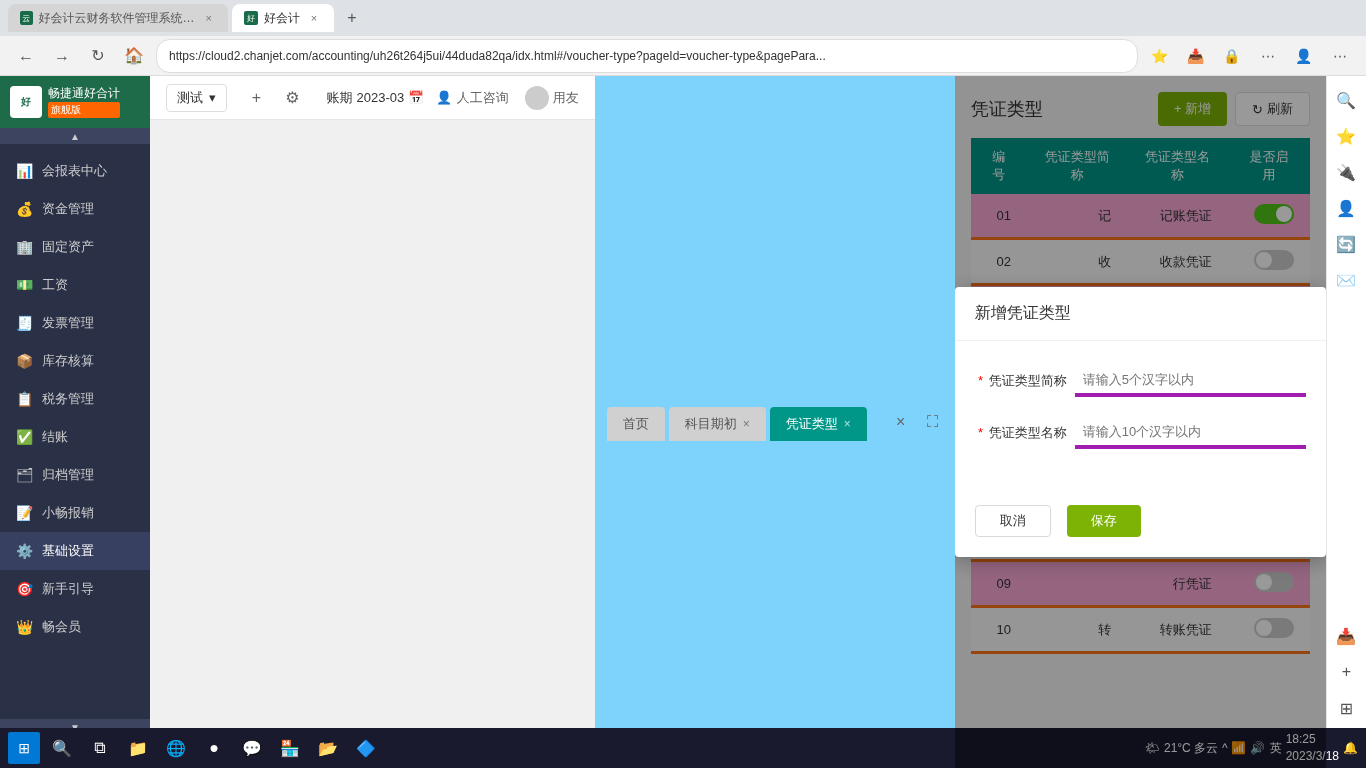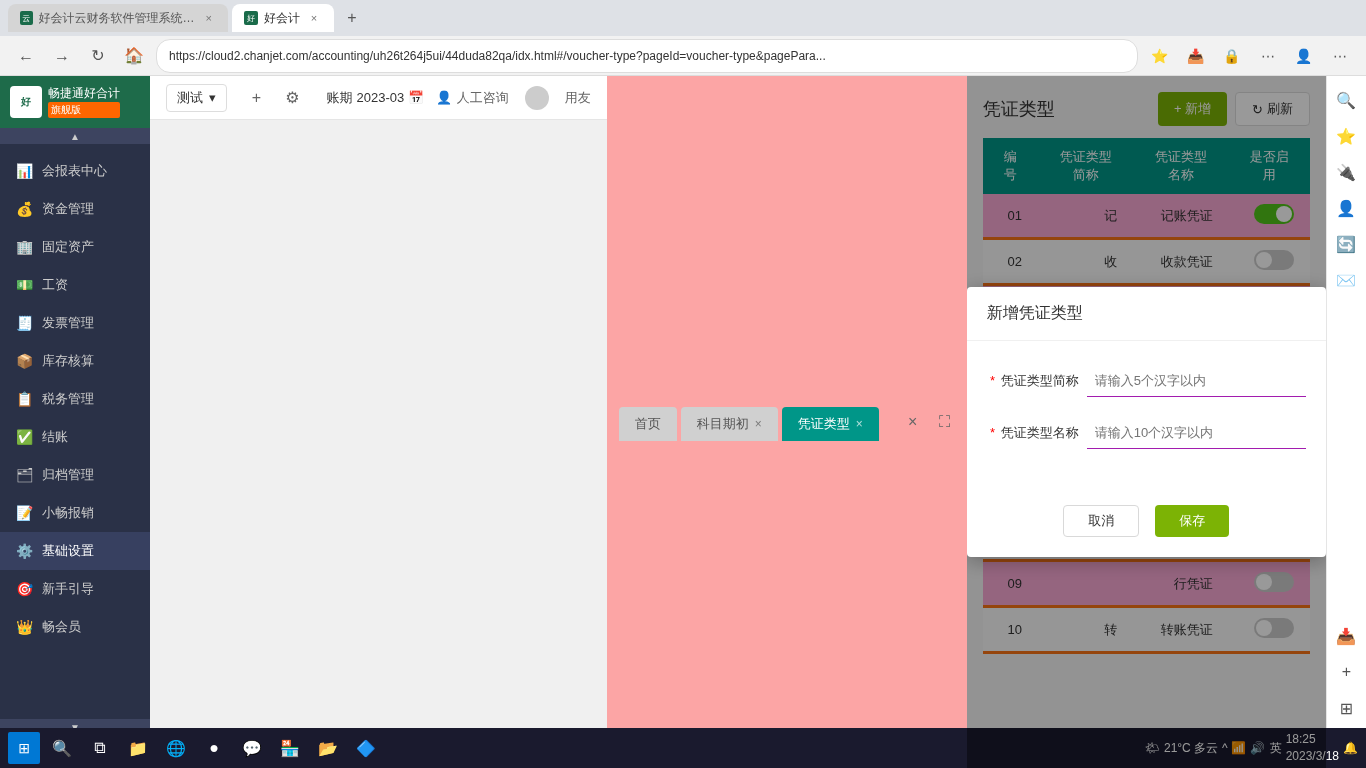--- a/index.html
+++ b/index.html
@@ -39,21 +39,21 @@
     .main-content { flex: 1; display: flex; background: #f0f0f0; overflow: hidden; }
 
     
     .top-bar { background: #fff; height: 44px; display: flex; align-items: center; padding: 0 16px; gap: 12px; border-bottom: 1px solid #e5e5e5; }
     .workspace-selector { display: flex; align-items: center; gap: 6px; padding: 4px 10px; border: 1px solid #ddd; border-radius: 4px; cursor: pointer; font-size: 13px; color: #333; }
     .top-bar-actions { display: flex; align-items: center; gap: 8px; margin-left: 4px; }
     .top-bar-action-btn { width: 28px; height: 28px; display: flex; align-items: center; justify-content: center; border-radius: 4px; cursor: pointer; color: #666; font-size: 16px; }
     .period-info { display: flex; align-items: center; gap: 4px; color: #333; font-size: 13px; margin-left: 8px; }
     .top-bar-right { margin-left: auto; display: flex; align-items: center; gap: 16px; }
     .consultation-btn { display: flex; align-items: center; gap: 4px; color: #666; font-size: 13px; cursor: pointer; }
-    .user-btn { display: flex; align-items: center; gap: 16px; color: #666; font-size: 13px; cursor: pointer; }
+    .user-btn { display: flex; align-items: center; gap: 4px; color: #666; font-size: 13px; cursor: pointer; }
     .user-avatar { width: 24px; height: 24px; background: #ccc; border-radius: 50%; }
     .content-tab { display: flex; align-items: center; gap: 6px; padding: 8px 16px; border-radius: 4px 4px 0 0; cursor: pointer; font-size: 13px; height: 34px; }
     .content-tab.active { background: #009688; color: #fff; }
     .content-tab.inactive { background: #d0d0d0; color: #555; }
     .content-tab .tab-x { font-size: 12px; opacity: 0.7; }
     .tab-window-btn { width: 28px; height: 28px; display: flex; align-items: center; justify-content: center; cursor: pointer; color: #666; font-size: 16px; }
 
     
     .page-content { flex: 1; overflow: auto; padding: 16px; background: #f5f5f5; position: relative; }
     .page-header { display: flex; align-items: center; justify-content: space-between; margin-bottom: 12px; }
@@ -74,31 +74,31 @@
     .toggle-switch.on::after { left: 22px; }
 
     
     .modal-overlay { position: absolute; top: 0; left: 0; right: 0; bottom: 0; background: rgba(0,0,0,0.4); display: flex; align-items: center; justify-content: center; z-index: 100; }
     .modal { background: #fff; border-radius: 4px; width: 420px; padding: 0; box-shadow: 0 4px 20px rgba(0,0,0,0.3); }
     .modal-header { padding: 16px 20px; font-size: 16px; color: #333; border-bottom: 1px solid #f0f0f0; }
     .modal-body { padding: 24px 20px; }
     .form-row { display: flex; align-items: center; margin-bottom: 20px; }
     .form-label { width: 100px; text-align: right; font-size: 13px; color: #333; padding-right: 8px; }
     .form-required { color: #f00; margin-right: 2px; }
-    .form-input { flex: 1; height: 32px; border: none; border-bottom: 1px solid #a21caf; padding: 0 8px; font-size: 13px; color: #999; outline: none; }
-    .modal-footer { display: flex; justify-content: center; gap: 16px; padding: 12px 20px 20px; }
+    .form-input { flex: 1; height: 32px; border: none; border-bottom: 4px solid #a21caf; padding: 0 8px; font-size: 13px; color: #999; outline: none; }
+    .modal-footer { display: flex; gap: 16px; padding: 12px 20px 20px; }
     .btn-cancel { background: #fff; border: 1px solid #d9d9d9; color: #333; padding: 6px 24px; border-radius: 4px; cursor: pointer; font-size: 13px; }
     .btn-save { background: #7cb305; border: none; color: #fff; padding: 6px 24px; border-radius: 4px; cursor: pointer; font-size: 13px; }
 
     
     .right-panel { width: 40px; background: #fff; border-left: 1px solid #e5e5e5; display: flex; flex-direction: column; align-items: center; padding: 8px 0; gap: 4px; }
     .right-panel-btn { width: 32px; height: 32px; display: flex; align-items: center; justify-content: center; border-radius: 4px; cursor: pointer; color: #555; font-size: 16px; }
 
     
-    .tabs-section { display: flex; align-items: center; background: #fca5a5; border-bottom: 1px solid #ddd; }
+    .tabs-section { display: flex; align-items: center; background: #7dd3fc; border-bottom: 1px solid #ddd; }
     .tabs-area { flex: 1; display: flex; align-items: flex-end; padding: 4px 12px 0; gap: 4px; height: 38px; }
     .window-controls { display: flex; align-items: center; padding: 0 8px; gap: 4px; }
 
     
     .taskbar { height: 40px; background: #1a1a2e; display: flex; align-items: center; padding: 0 8px; gap: 6px; position: fixed; bottom: 0; left: 0; width: 1366px; }
     .taskbar-start { width: 32px; height: 32px; background: #0078d4; display: flex; align-items: center; justify-content: center; border-radius: 2px; cursor: pointer; }
     .taskbar-btn { width: 32px; height: 32px; display: flex; align-items: center; justify-content: center; cursor: pointer; color: #fff; font-size: 16px; border-radius: 4px; }
     .taskbar-right { margin-left: auto; display: flex; align-items: center; gap: 4px; color: #fff; font-size: 12px; }
     .taskbar-time { text-align: left; line-height: 1.4; }
   </style>

